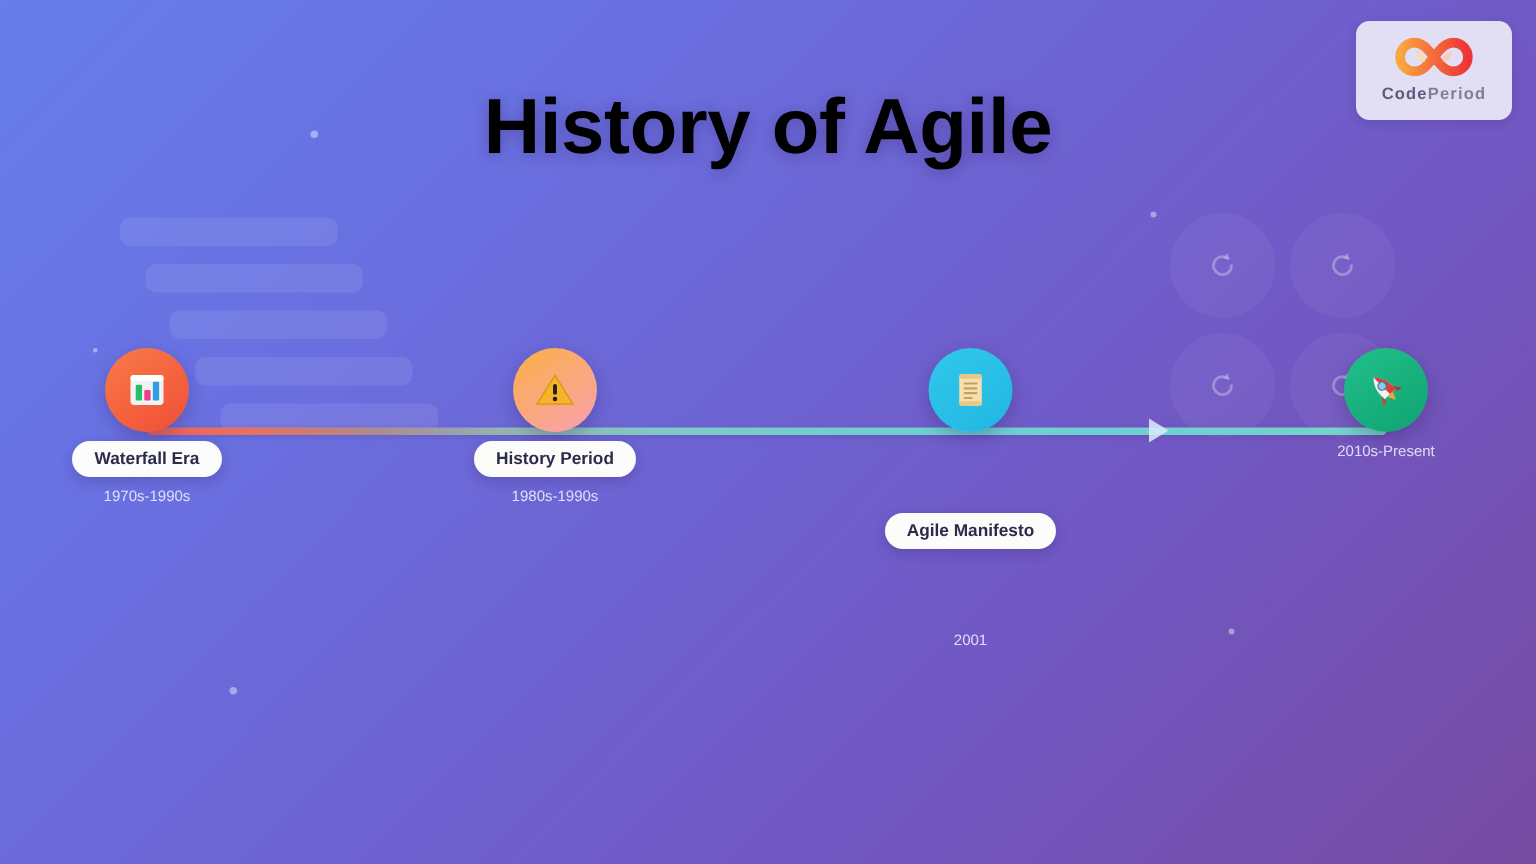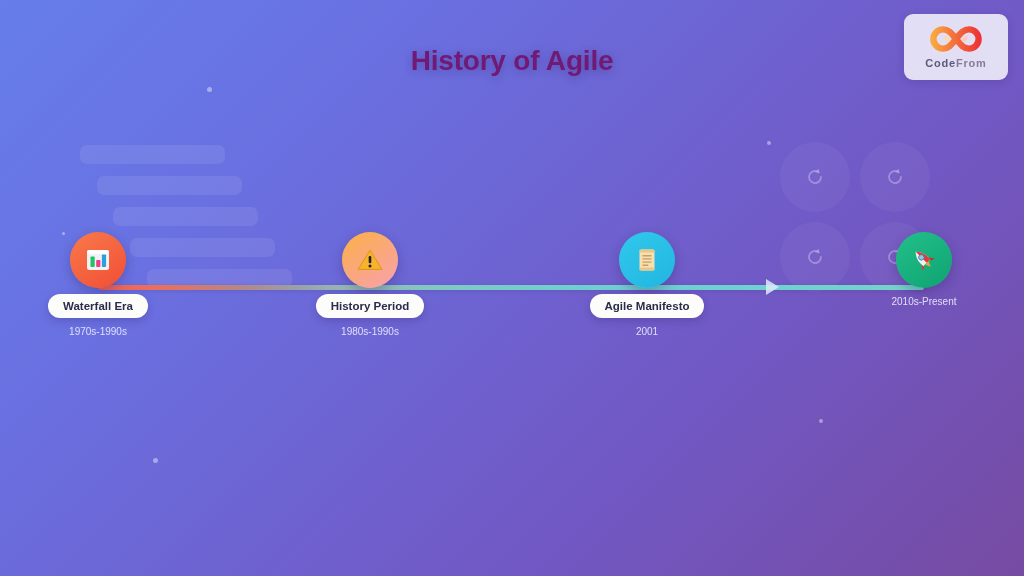--- a/index.html
+++ b/index.html
@@ -51,28 +51,28 @@
   
   #header {
     position: absolute;
     top: 42px;
     left: 0;
     width: 1024px;
     text-align: center;
     z-index: 6;
   }
   #title {
-    font-size: 28px;
+    font-size: 52px;
     font-weight: bold;
-    color: #701a75;
+    color: #000000;
     line-height: 1.1;
     letter-spacing: -0.2px;
     text-shadow: 0 2px 10px rgba(40,20,80,0.30);
     max-width: 560px;
-    margin: 4px auto;
+    margin: 15px auto;
   }
   #subtitle {
     margin-top: 14px;
     font-size: 15px;
     color: rgba(255,255,255,0.90);
     text-shadow: 0 1px 5px rgba(40,20,80,0.22);
   }
 
   
   #logo-badge {
@@ -238,21 +238,21 @@
             <stop offset="0%" stop-color="#f9a83f"></stop>
             <stop offset="45%" stop-color="#f4713c"></stop>
             <stop offset="100%" stop-color="#ee3535"></stop>
           </linearGradient>
         </defs>
         <path d="M13 3.4c5.6 0 8.6 4.2 13 9.6 4.4 5.4 7.4 9.6 13 9.6 5.4 0 9.6-4.3 9.6-9.6S44.4 3.4 39 3.4c-5.6 0-8.6 4.2-13 9.6-4.4 5.4-7.4 9.6-13 9.6C7.6 22.6 3.4 18.3 3.4 13S7.6 3.4 13 3.4z" fill="none" stroke="url(#gInf)" stroke-width="6.4" stroke-linecap="round"></path>
         <path d="M14.2 9.4c3.6 0.4 5.6 2.6 6.2 6.4-3.9 0.5-6-1.8-6.2-6.4z" fill="#ffd9a8" opacity="0.92"></path>
         <path d="M37.8 9.4c-3.6 0.4-5.6 2.6-6.2 6.4 3.9 0.5 6-1.8 6.2-6.4z" fill="#ffc9b0" opacity="0.92"></path>
       </svg>
     </span>
-    <div id="logo-text"><span class="lt-a">Code</span><span class="lt-b">From</span></div>
+    <div id="logo-text"><span class="lt-a">Code</span><span class="lt-b">Period</span></div>
   </div>
 
   <div id="header">
     <h1 id="title"><span>History of Agile</span><br></h1>
   </div>
 
   <div id="timeline">
     <div id="timeline-line"></div>
     <div id="timeline-arrow"></div>
     <div id="nodes-group">
@@ -273,21 +273,21 @@
           <div class="node-circle" style="background: linear-gradient(145deg, rgb(252, 176, 69), rgb(248, 160, 176));">
             <svg width="30" height="30" viewBox="0 0 30 30">
               <path d="M15 5.2 L27 24.4 H3 Z" fill="#f7b32b" stroke="#d99a12" stroke-width="1" stroke-linejoin="round"></path>
               <rect x="13.7" y="11" width="2.6" height="7.2" rx="1.3" fill="#231f20"></rect>
               <circle cx="15" cy="21" r="1.5" fill="#231f20"></circle>
             </svg>
           </div>
           <div class="node-pill">History Period</div>
           <div class="node-date">1980s-1990s</div>
         </div>
-        <div class="node" style="left: 647px;">
+        <div class="node" style="left: 647px; gap: 48px;">
           <div class="node-circle" style="background: linear-gradient(145deg, rgb(50, 200, 236), rgb(33, 182, 224));">
             <svg width="30" height="30" viewBox="0 0 30 30">
               <rect x="7.5" y="4.5" width="15" height="21" rx="1.6" fill="#f7dfae"></rect>
               <rect x="7.5" y="4.5" width="15" height="3" rx="1.5" fill="#e9c887"></rect>
               <rect x="7.5" y="22.5" width="15" height="3" rx="1.5" fill="#e9c887"></rect>
               <rect x="10.3" y="10" width="9.4" height="1.4" rx="0.7" fill="#c8a065"></rect>
               <rect x="10.3" y="13.2" width="9.4" height="1.4" rx="0.7" fill="#c8a065"></rect>
               <rect x="10.3" y="16.4" width="9.4" height="1.4" rx="0.7" fill="#c8a065"></rect>
               <rect x="10.3" y="19.6" width="6.2" height="1.4" rx="0.7" fill="#c8a065"></rect>
             </svg>

